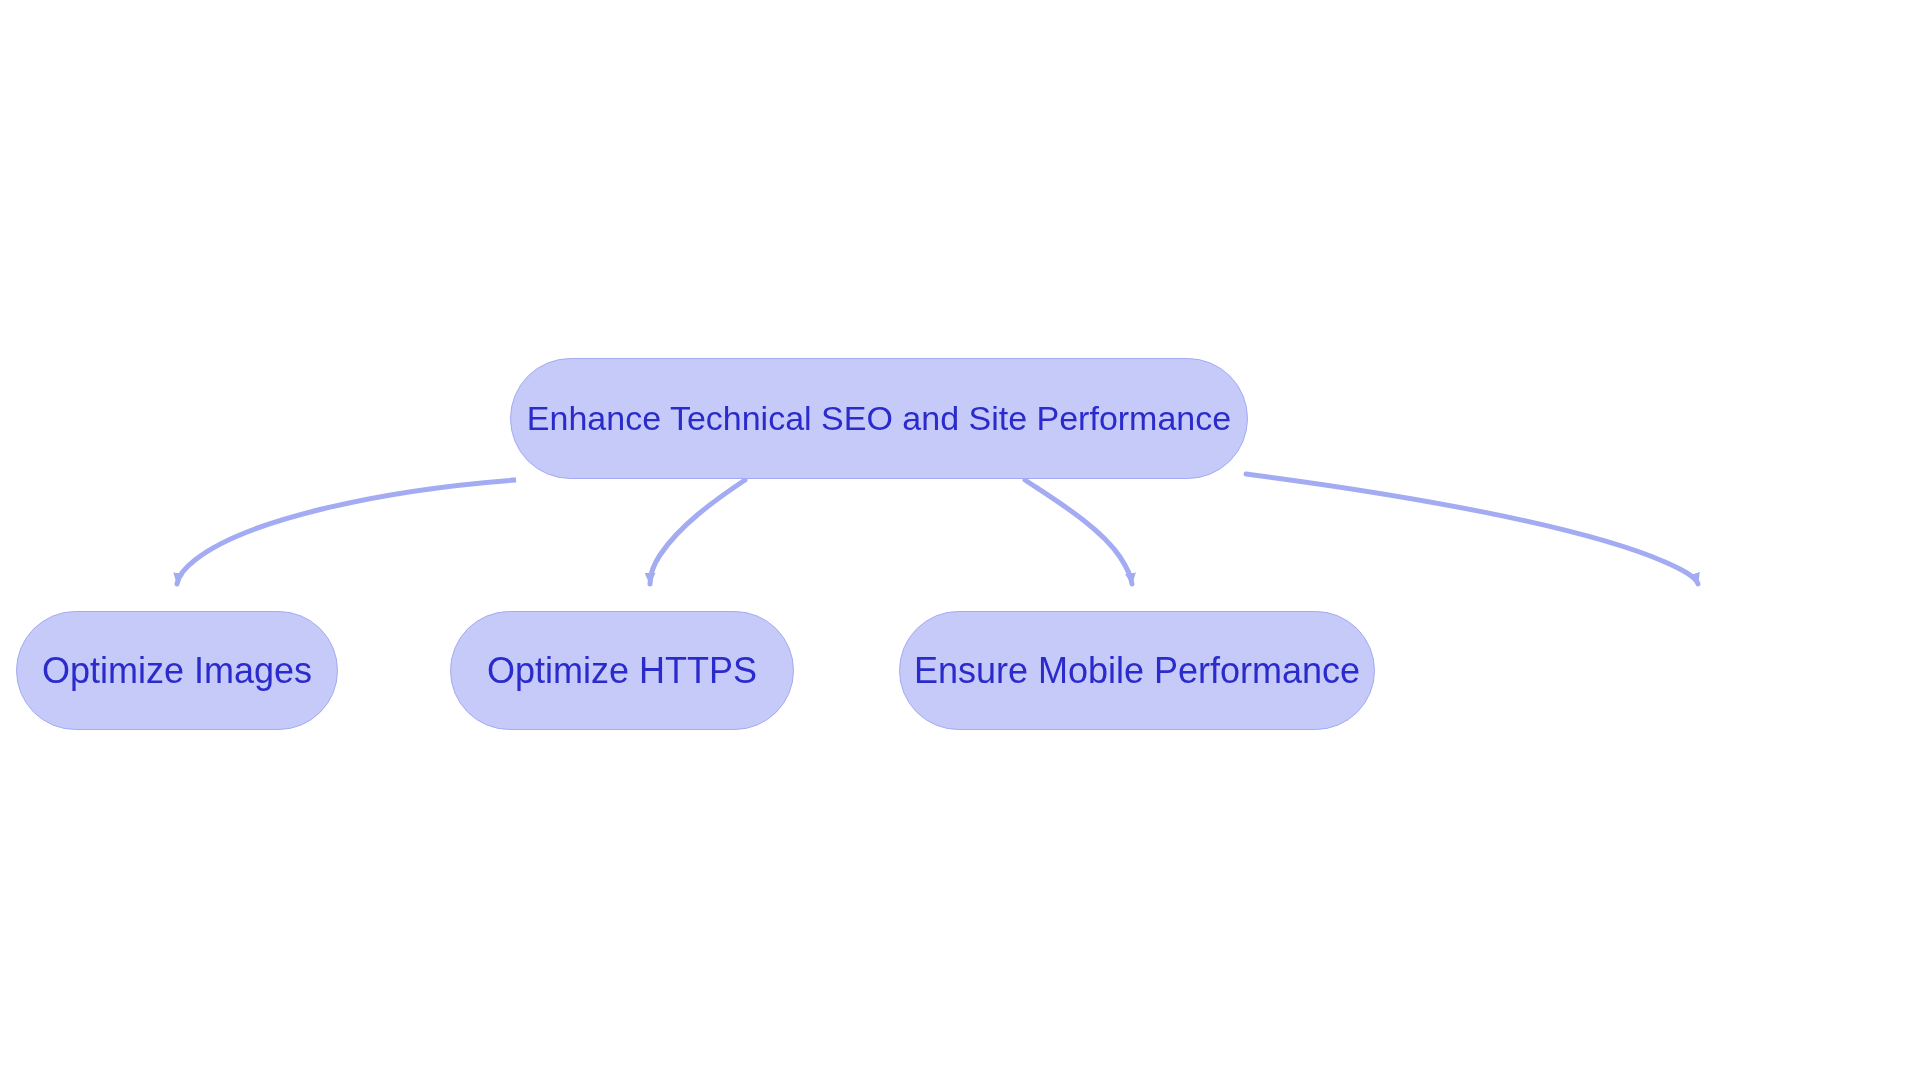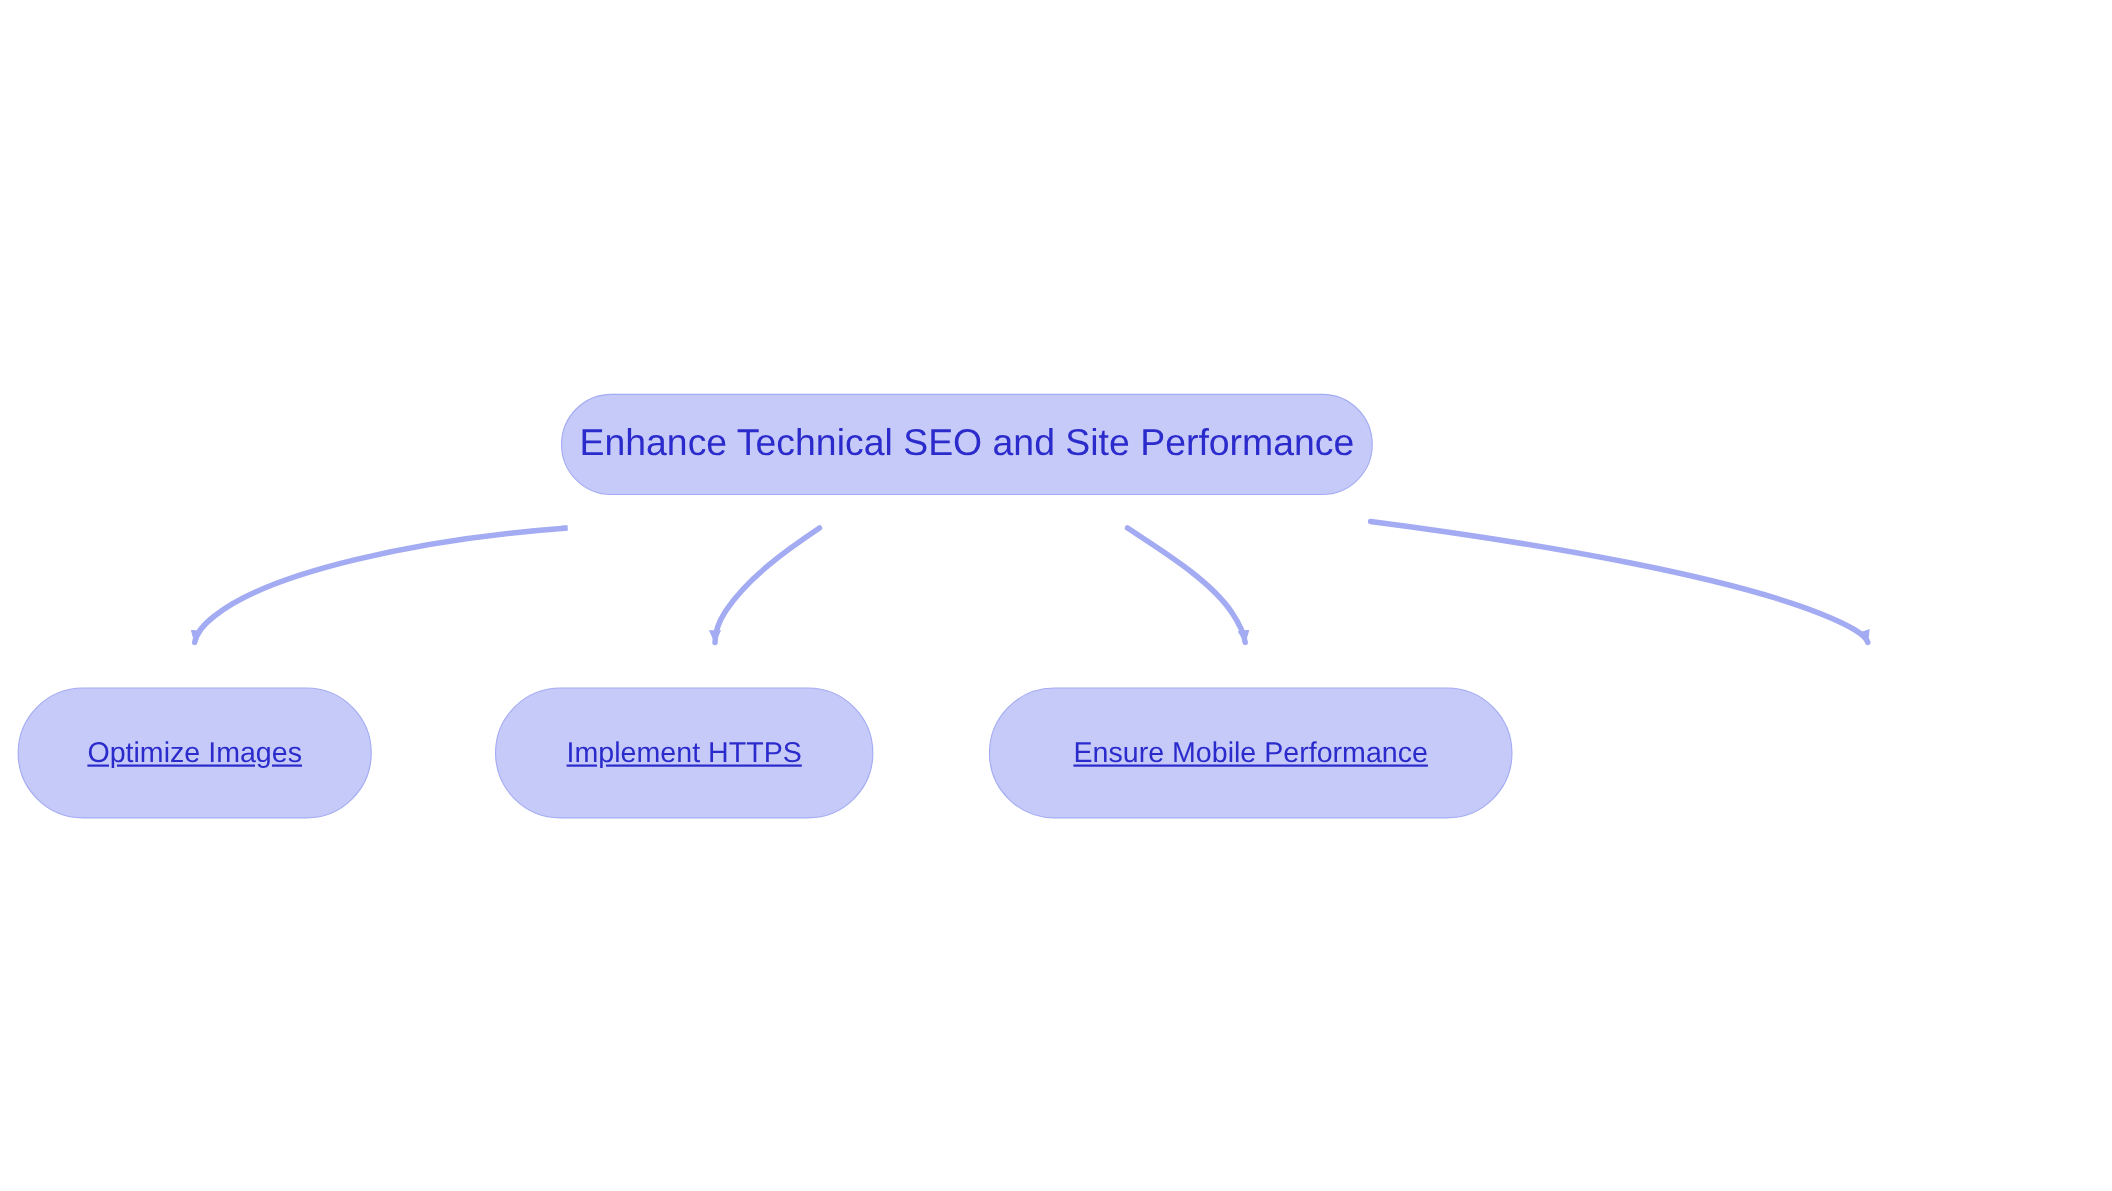--- a/index.html
+++ b/index.html
@@ -38,28 +38,27 @@
     color: #2b2bcc;
     text-align: center;
     line-height: 1.15;
     white-space: nowrap;
     user-select: none;
   }
   .node-root {
     left: 510px;
     top: 358px;
     width: 738px;
-    height: 92px;
+    height: 121px;
     font-size: 34px;
   }
   .node-child {
-    top: 625px;
+    top: 611px;
     height: 119px;
-    font-size: 26px;
-    text-decoration: underline;
+    font-size: 36px;
   }
   .node-label {
     display: block;
     padding: 0 30px;
   }
   .child-1 { left: 16px;   width: 322px; }
   .child-2 { left: 450px;  width: 344px; }
   .child-3 { left: 899px;  width: 476px; }
   .child-4 { left: 1482px; width: 423px; }
 </style>
@@ -88,21 +87,21 @@
 
   <div class="node node-root">
     <span class="node-label">Enhance Technical SEO and Site Performance</span>
   </div>
 
   <div class="node node-child child-1">
     <span class="node-label">Optimize Images</span>
   </div>
 
   <div class="node node-child child-2">
-    <span class="node-label">Implement HTTPS</span>
+    <span class="node-label">Optimize HTTPS</span>
   </div>
 
   <div class="node node-child child-3">
     <span class="node-label">Ensure Mobile Performance</span>
   </div>
 
 
 </div>
 
 </body></html>

